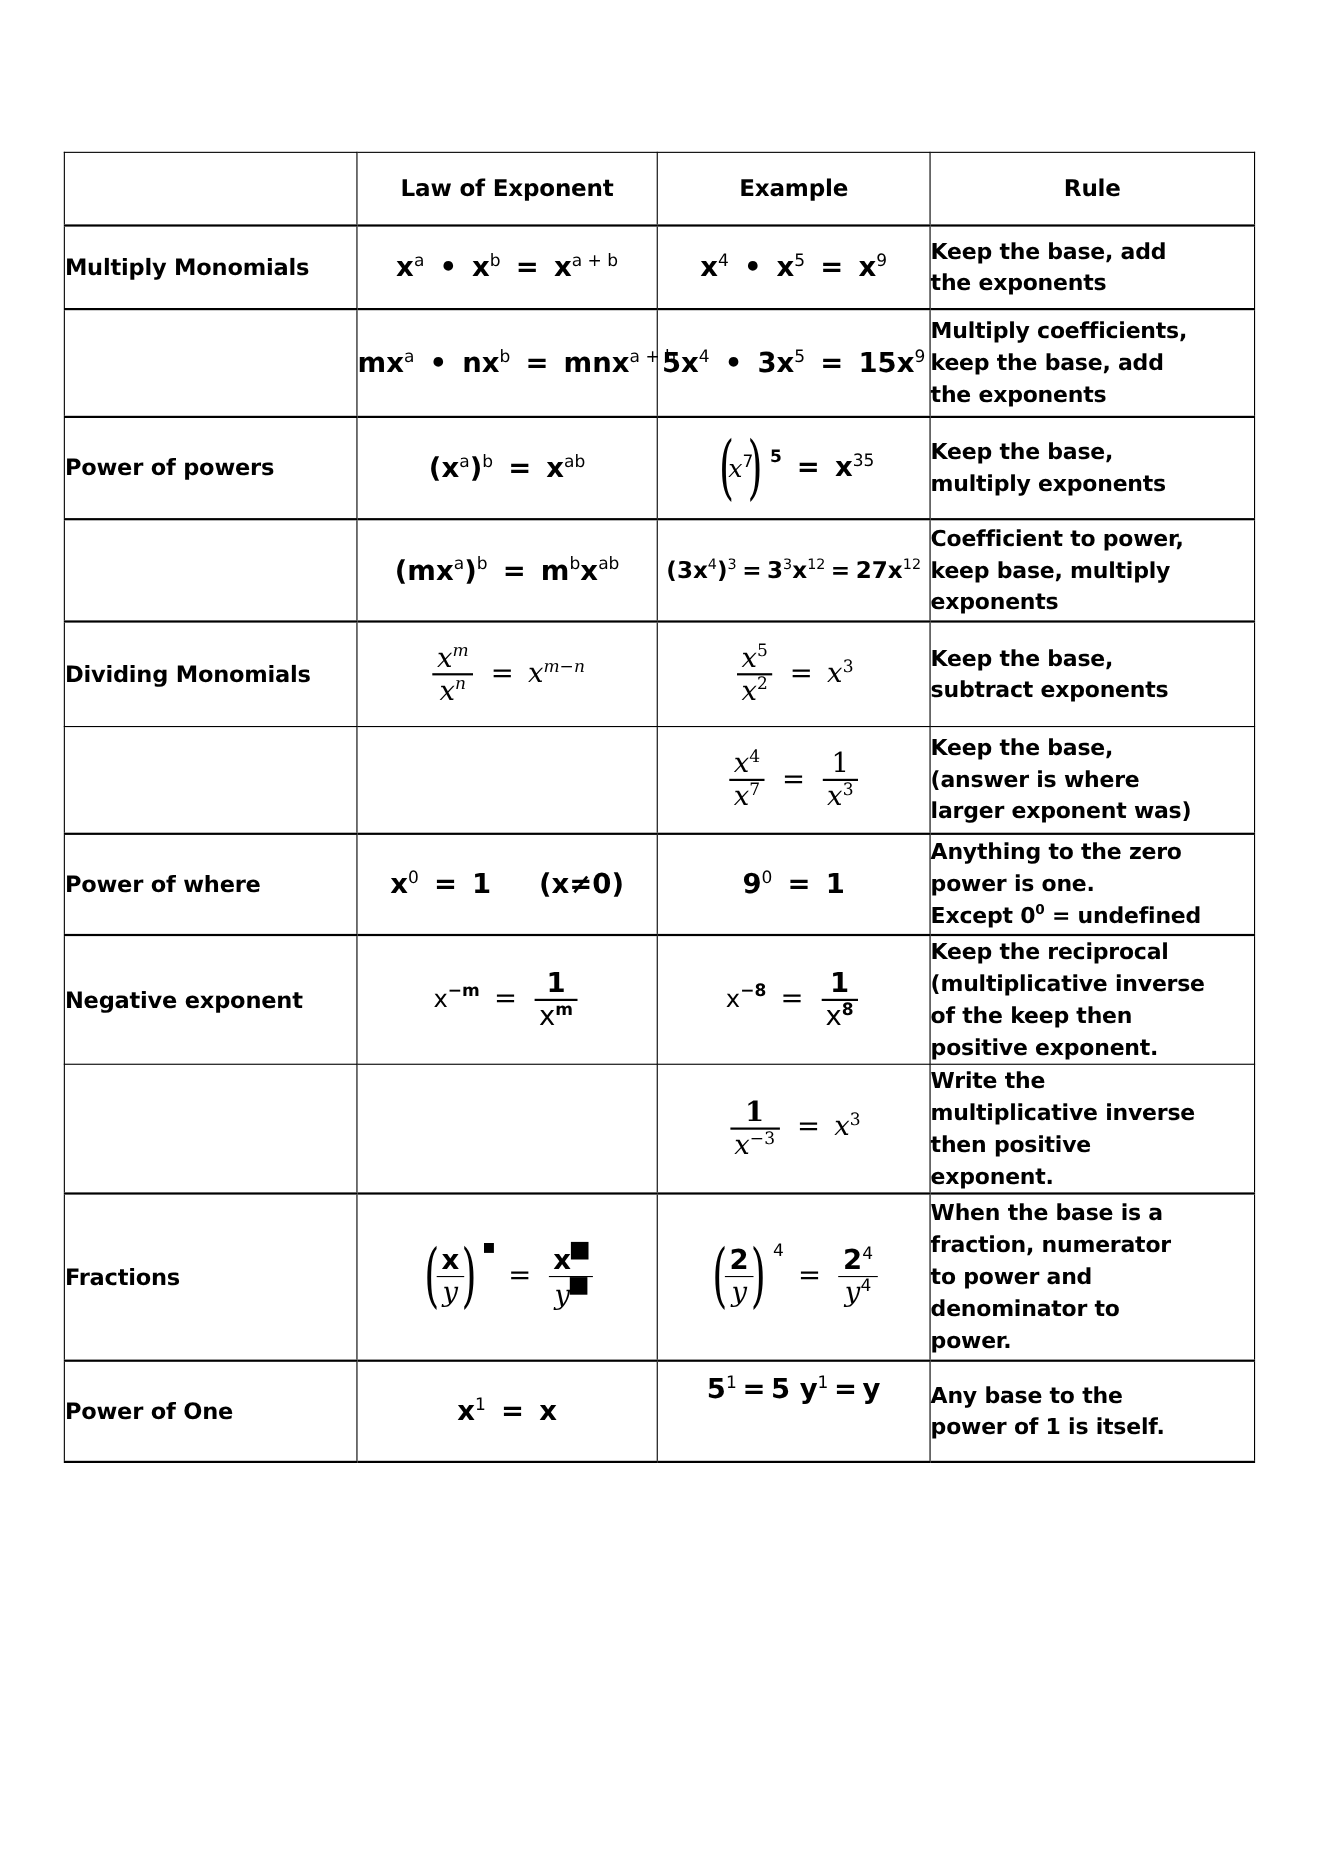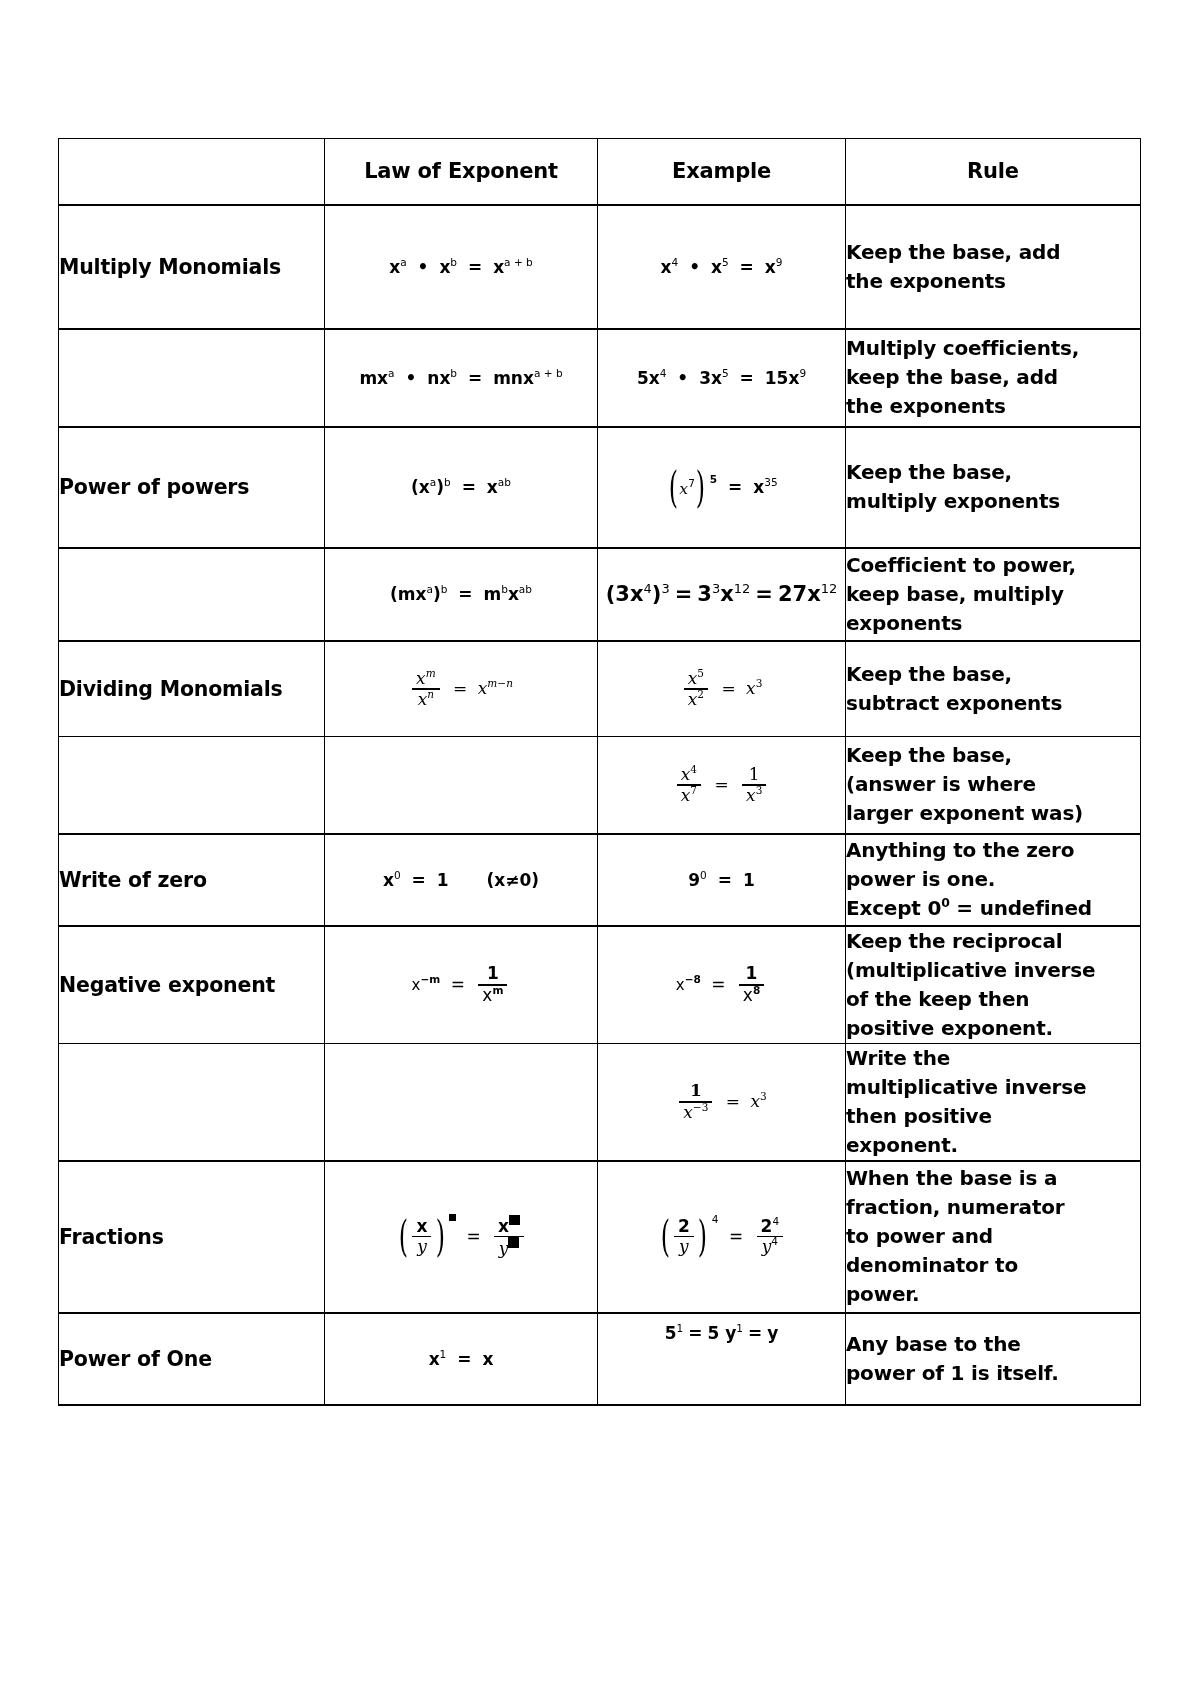--- a/index.html
+++ b/index.html
@@ -68,21 +68,21 @@
     text-align: left;
     padding: 4px 6px 4px 10px;
     font-size: 20px;
     line-height: 1.45;
     vertical-align: top;
   }
   .rule .ln { display: block; white-space: nowrap; }
 
   .formula {
     text-align: center;
-    font-size: 17px;
+    font-size: 25px;
     font-family: "DejaVu Sans", sans-serif;
     font-weight: bold;
   }
   .formula.light { font-weight: normal; }
 
   sup, .sup {
     font-size: 0.62em;
     vertical-align: super;
     line-height: 0;
     font-weight: inherit;
@@ -170,21 +170,21 @@
     </colgroup>
 
     <tbody>
         <tr style="height:66px">
       <th class="hand hdr"></th>
       <th class="hand hdr">Law of Exponent</th>
       <th class="hand hdr">Example</th>
       <th class="hand hdr">Rule</th>
     </tr>
 
-    <tr class="thick" style="height:124px">
+    <tr class="thick" style="height:76px">
       <td class="hand cat">Multiply Monomials</td>
       <td class="formula">
         <span class="nowrap">
           <span>x</span><span class="sup sup-lt">a</span>
           <span class="eq">•</span>
           <span>x</span><span class="sup sup-lt">b</span>
           <span class="eq">=</span>
           <span>x</span><span class="sup sup-lt">a + b</span>
         </span>
       </td>
@@ -223,21 +223,21 @@
           <span>15</span><span>x</span><span class="sup sup-lt">9</span>
         </span>
       </td>
       <td class="hand rule">
         <span class="ln">Multiply coefficients,</span>
         <span class="ln">keep the base, add</span>
         <span class="ln">the exponents</span>
       </td>
     </tr>
 
-    <tr class="thick" style="height:121px">
+    <tr class="thick" style="height:93px">
       <td class="hand cat">Power of powers</td>
       <td class="formula">
         <span class="nowrap">
           (<span>x</span><span class="sup sup-lt">a</span>)<span class="sup sup-lt">b</span>
           <span class="eq">=</span>
           <span>x</span><span class="sup sup-lt">ab</span>
         </span>
       </td>
       <td class="formula">
         <span class="nowrap">
@@ -318,21 +318,21 @@
         </span>
       </td>
       <td class="hand rule">
         <span class="ln">Keep the base,</span>
         <span class="ln">(answer is where</span>
         <span class="ln">larger exponent was)</span>
       </td>
     </tr>
 
     <tr class="thick" style="height:92px">
-      <td class="hand cat">Write of zero</td>
+      <td class="hand cat">Power of where</td>
       <td class="formula">
         <span class="nowrap">
           <span>x</span><span class="sup sup-lt">0</span>
           <span class="eq">=</span>
           <span>1</span>
           <span class="gap"></span>
           <span>(x≠0)</span>
         </span>
       </td>
       <td class="formula">

